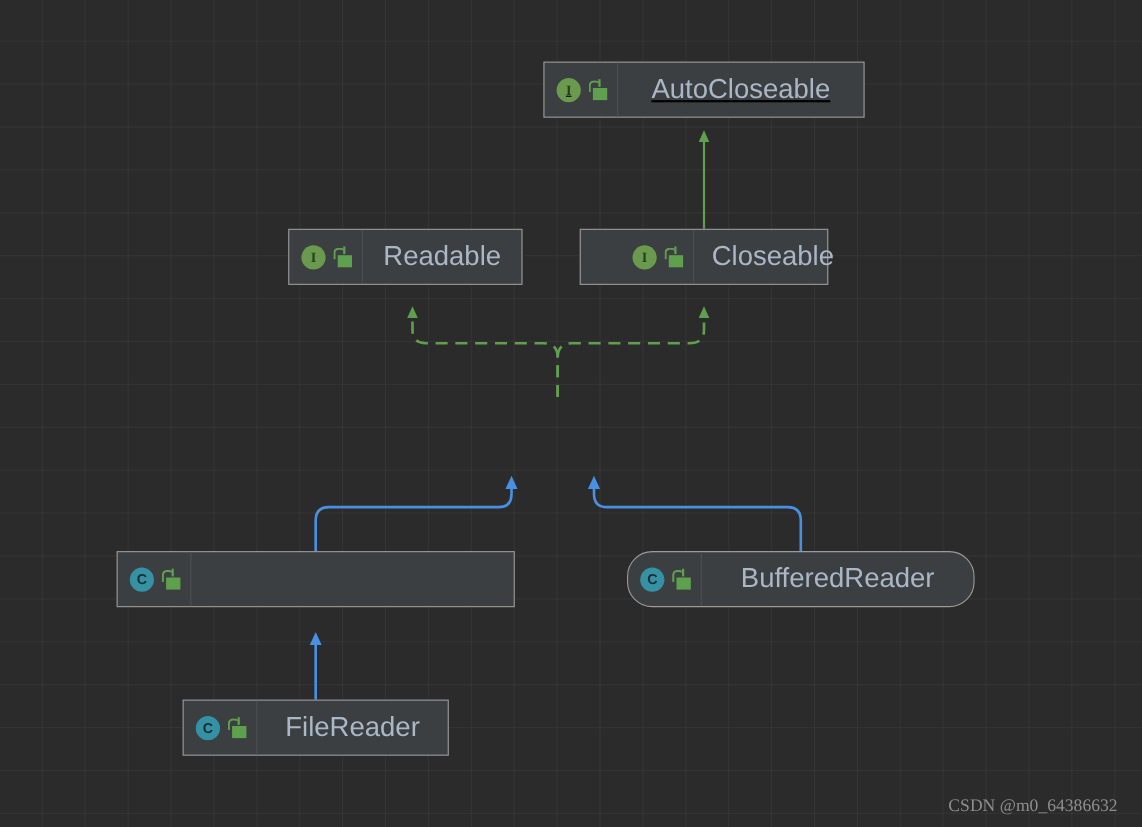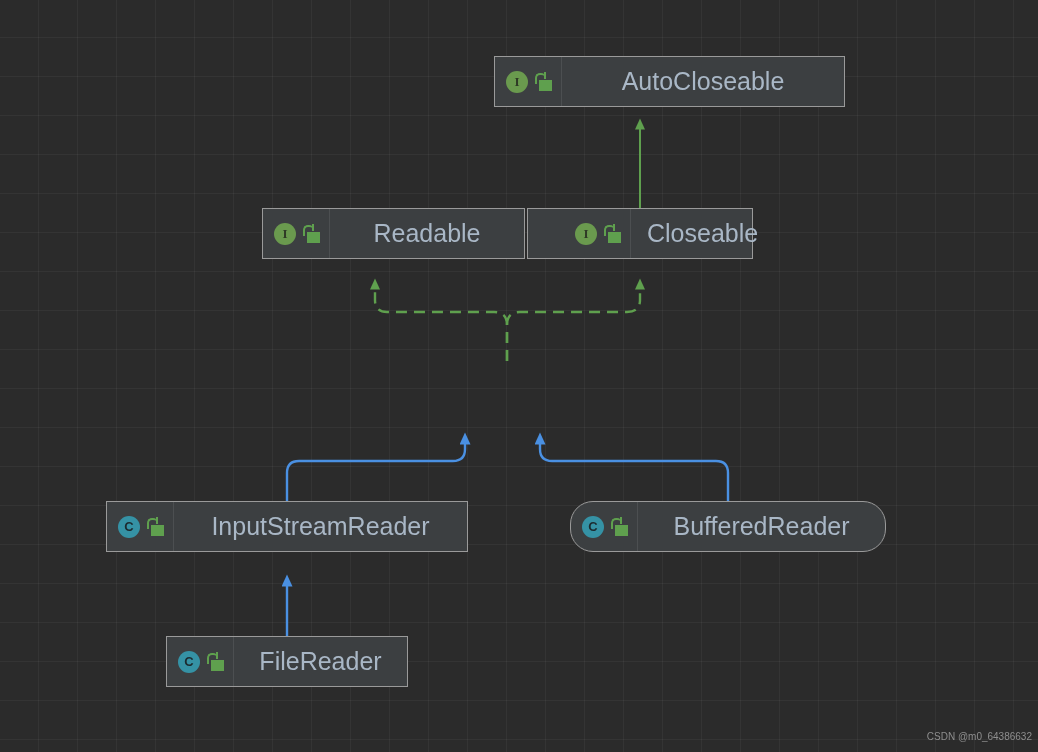--- a/index.html
+++ b/index.html
@@ -155,25 +155,25 @@
     content: "";
     position: absolute;
     left: 6.5px;
     top: -2.5px;
     width: 2.5px;
     height: 7px;
     background: #5fa04e;
   }
   #watermark {
     position: absolute;
-    right: 6px;
+    right: 22px;
     bottom: 10px;
     color: #8e8e8e;
-    font-size: 10px;
-    font-family: Liberation Sans, sans-serif;
+    font-size: 16px;
+    font-family: Liberation Serif, serif;
     white-space: nowrap;
   }
 </style>
 </head>
 <body>
 
 <div id="canvas">
 
   <svg id="edge-layer" viewBox="0 0 1038 752" width="1038" height="752" xmlns="http://www.w3.org/2000/svg">
     <defs>
@@ -203,32 +203,32 @@
 
     <g>
       <path d="M728,501 L728,473 Q728,461 716,461 L552,461 Q540,461 540,449 L540,443" stroke="#4a90e2" stroke-width="2.4" fill="none" marker-end="url(#arrow-blue)"></path>
     </g>
 
     <g>
       <path d="M287,666 L287,585" stroke="#4a90e2" stroke-width="2.4" fill="none" marker-end="url(#arrow-blue)"></path>
     </g>
   </svg>
 
-  <div class="uml-node" style="left:494px; top:56px; width:351px;">
+  <div class="uml-node" style="left:494px; top:56px; width:292px;text-decoration:underline;">
     <div class="node-gutter">
       <span class="kind-icon iface"></span>
       <span class="lock-icon">
         <span class="shackle"></span>
           <span class="body"></span>
       </span>
     </div>
     <span class="node-label">AutoCloseable</span>
   </div>
 
-  <div class="uml-node" style="left:262px; top:208px; width:263px;">
+  <div class="uml-node" style="left:262px; top:208px; width:213px;">
     <div class="node-gutter">
       <span class="kind-icon iface"></span>
       <span class="lock-icon">
         <span class="shackle"></span>
           <span class="body"></span>
       </span>
     </div>
     <span class="node-label">Readable</span>
   </div>
 
@@ -245,21 +245,20 @@
 
 
   <div class="uml-node" style="left:106px; top:501px; width:362px;">
     <div class="node-gutter">
       <span class="kind-icon klass"></span>
       <span class="lock-icon">
         <span class="shackle"></span>
           <span class="body"></span>
       </span>
     </div>
-    <span class="node-label">InputStreamReader</span>
   </div>
 
   <div class="uml-node" style="left:570px; top:501px; width:316px;border-radius:23px;">
     <div class="node-gutter">
       <span class="kind-icon klass"></span>
       <span class="lock-icon">
         <span class="shackle"></span>
           <span class="body"></span>
       </span>
     </div>

